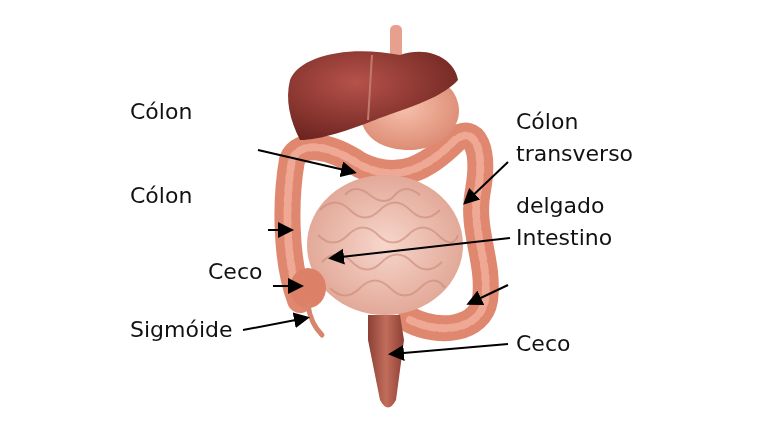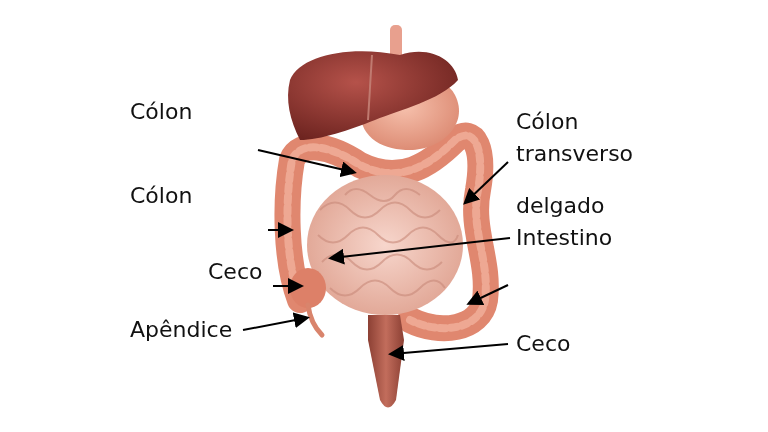--- a/index.html
+++ b/index.html
@@ -73,21 +73,21 @@
     </g>
   </svg>
 
   <div class="label" style="left:130px; top:96px;">
     <div>Cólon</div>
   </div>
   <div class="label" style="left:130px; top:180px;">
     <div>Cólon</div>
   </div>
   <div class="label" style="left:208px; top:256px;">Ceco</div>
-  <div class="label" style="left:130px; top:314px;">Apêndice</div>
+  <div class="label" style="left:130px; top:314px;">Sigmóide</div>
 
   <div class="label" style="left:516px; top:106px;">
     <div>Cólon</div>
     <div>transverso</div>
   </div>
   <div class="label" style="left:516px; top:190px;">
     <div>delgado</div>
     <div>Intestino</div>
   </div>
   <div class="label" style="left:516px; top:328px;">Ceco</div>

